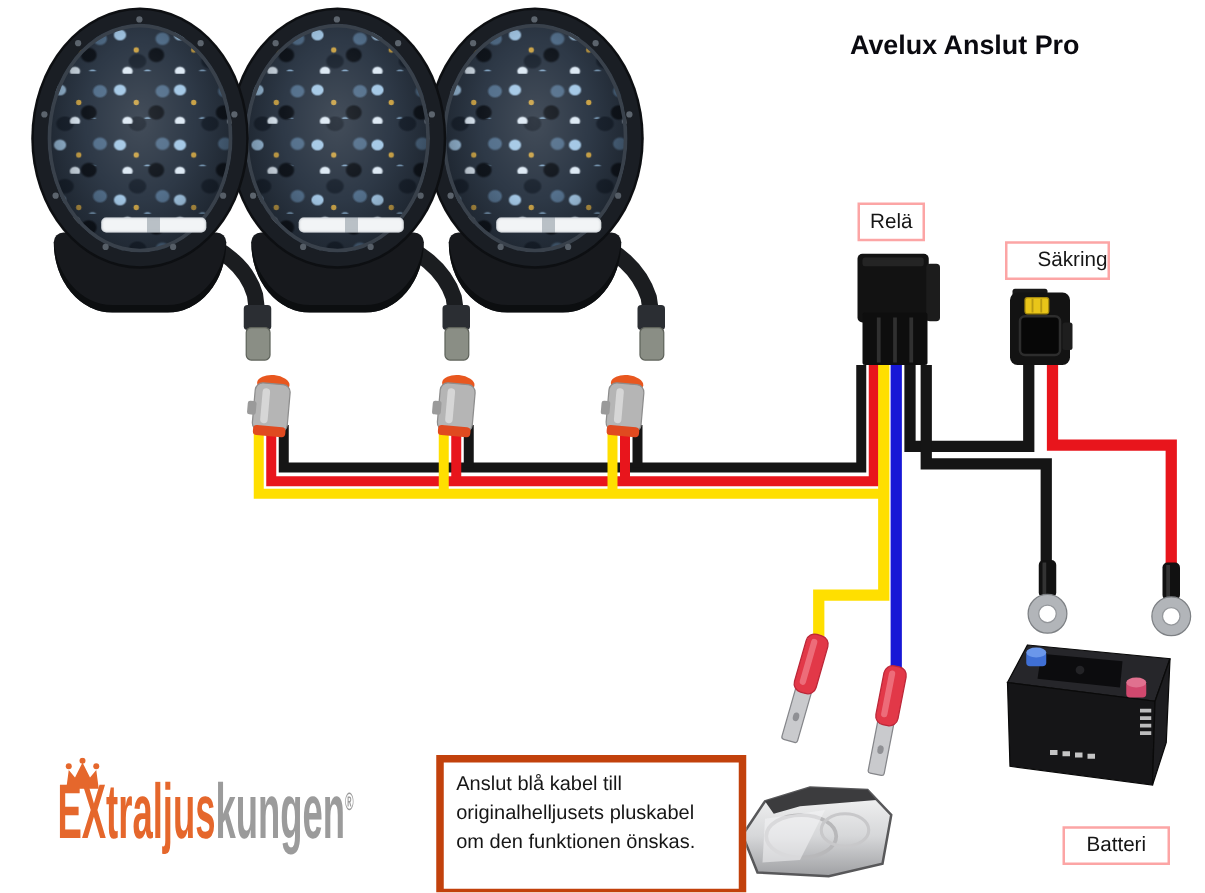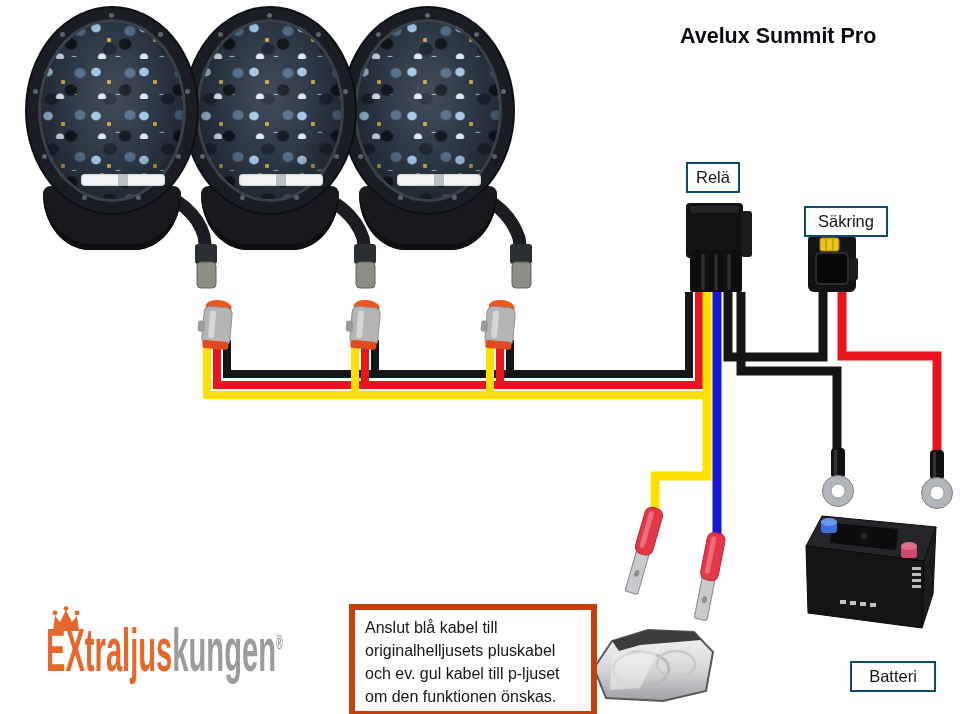--- a/index.html
+++ b/index.html
@@ -46,25 +46,25 @@
                 15px 146px 0 #5c646d, 6px 81px 0 #5c646d, 33px 24px 0 #5c646d;
   }
   
   #wires { position:absolute; left:0; top:0; z-index:3; }
   
   .title {
     position:absolute; left:680px; top:22px; z-index:10;
     font-size:21.5px; font-weight:bold; line-height:29px; color:#0a0a10;
   }
   .tag {
-    position:absolute; z-index:10; background:#fff; border:2px solid #0c4a6e;
+    position:absolute; z-index:10; background:#fff; border:2px solid #fca5a5;
     color:#161616; font-size:16.5px; text-align:center; padding:4px 0; line-height:19px;
   }
   #tag-relay   { left:686px; top:162px; width:50px; }
-  #tag-fuse    { left:804px; top:206px; width:80px; }
+  #tag-fuse    { left:804px; top:193px; width:80px;text-align:right; }
   #tag-battery { left:850px; top:637px; width:82px;margin-top:24px; }
   .note {
     position:absolute; left:349px; top:604px; width:216px; height:89px; z-index:10;
     background:#fff; border:6px solid #c2410c; padding:6px 10px;
     color:#161616; font-size:16px; line-height:23px;
   }
   
   .logo { position:absolute; left:44px; top:604px; width:240px; height:96px; z-index:10; }
   .crown { position:absolute; left:4px; top:2px; }
   .logo-text {
@@ -246,31 +246,30 @@
       <rect x="587" y="662" width="11" height="15" fill="#8a8a8c"></rect>
       <path d="M594,668 L612,641 L648,630 L694,632 L713,652 L706,691 L663,701 L606,698 Z" fill="url(#hlGrad)" stroke="#58585a" stroke-width="2"></path>
       <path d="M612,641 L648,630 L694,632 L701,640 L640,645 L619,651 Z" fill="#3c3c3e"></path>
       <ellipse cx="641" cy="669" rx="28" ry="17" fill="none" stroke="#b8b8ba" stroke-width="3"></ellipse>
       <ellipse cx="676" cy="664" rx="19" ry="13" fill="none" stroke="#c8c8ca" stroke-width="2.5"></ellipse>
       <path d="M612,655 L660,648 L640,688 L610,690 Z" fill="#f4f4f5" opacity="0.55"></path>
     </g>
   </svg>
 
   <div class="title">
-    <div>Avelux Summit Pro</div>
+    <div>Avelux Anslut Pro</div>
   </div>
 
   <div class="tag" id="tag-relay">Relä</div>
   <div class="tag" id="tag-fuse">Säkring</div>
   <div class="tag" id="tag-battery">Batteri</div>
 
   <div class="note">
     <div>Anslut blå kabel till</div>
     <div>originalhelljusets pluskabel</div>
-    <div>och ev. gul kabel till p-ljuset</div>
     <div>om den funktionen önskas.</div>
   </div>
 
   <div class="logo">
     <svg class="crown" width="36" height="26" viewBox="0 0 36 26">
       <g fill="#e5672c">
         <path d="M5,25 L7,10 L12,16 L18,4 L24,16 L29,10 L31,25 Z"></path>
         <circle cx="7" cy="7" r="2.4"></circle>
           <circle cx="18" cy="2.6" r="2.4"></circle>
           <circle cx="29" cy="7" r="2.4"></circle>

